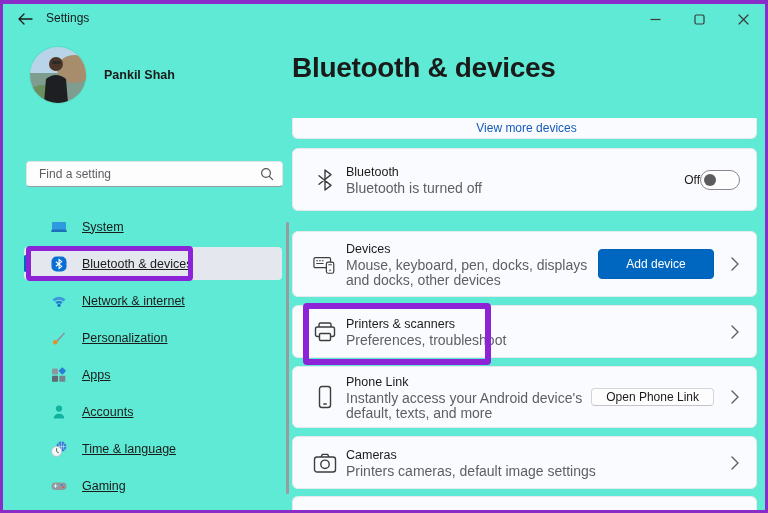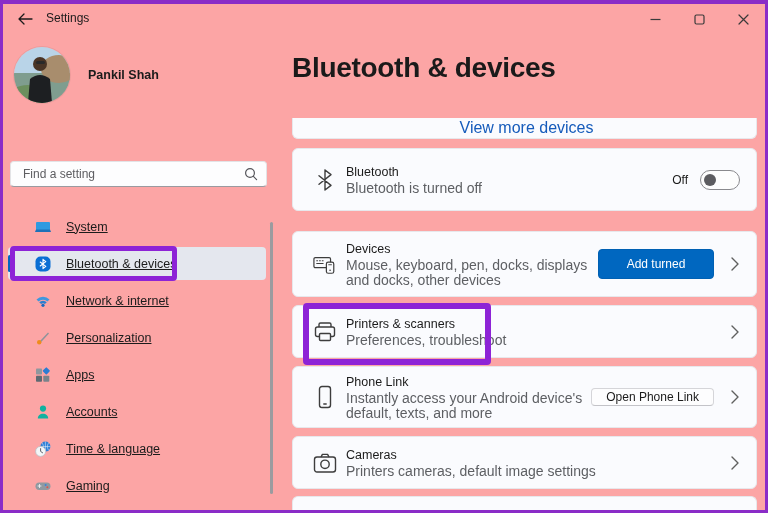--- a/index.html
+++ b/index.html
@@ -4,30 +4,30 @@
 <style>
   html,body{margin:0;padding:0;}
   body{
     width:768px;height:513px;position:relative;overflow:hidden;
     background:#8a2cc7; 
     font-family:"Liberation Sans", sans-serif;
     -webkit-font-smoothing:antialiased;
   }
   .window{
     position:absolute;left:3px;top:4px;right:3px;bottom:3px;
-    background:#fca5a5;overflow:hidden;
+    background:#5eead4;overflow:hidden;
   }
   
   .titlebar{position:absolute;left:0;top:0;right:0;height:30px;}
   .back-btn{position:absolute;left:9px;top:3px;width:26px;height:24px;display:flex;align-items:center;justify-content:center;border-radius:4px;cursor:pointer;}
   .tb-title{position:absolute;left:43px;top:7px;font-size:12px;color:#1b1b1b;}
   .win-controls{position:absolute;right:0;top:0;height:30px;display:flex;}
   .win-btn{width:44px;height:30px;display:flex;align-items:center;justify-content:center;color:#3a3a3a;}
   
-  .sidebar{position:absolute;left:0;top:30px;width:282px;bottom:0;}
+  .sidebar{position:absolute;left:16px;top:30px;width:282px;bottom:0;}
   .profile{position:absolute;left:11px;top:13px;display:flex;align-items:center;}
   .avatar{width:56px;height:56px;border-radius:50%;overflow:hidden;flex:0 0 auto;box-shadow:0 0 0 1px rgba(0,0,0,.06);}
   .profile-name{margin-left:18px;font-size:12.5px;font-weight:bold;color:#1b1b1b;}
   .searchbox{
     position:absolute;left:7px;top:127px;width:257px;height:26px;box-sizing:border-box;
     background:#fdfdfe;border:1px solid #e3e3e6;border-bottom:1px solid #9a9aa0;border-radius:4px;
     display:flex;align-items:center;padding:0 8px 0 10px;
   }
   .searchbox input{
     flex:1;border:none;outline:none;background:transparent;
@@ -47,35 +47,35 @@
   .annot-printers{left:10px;top:-3px;width:188px;height:62px;border-width:6px;}
   
   .main{position:absolute;left:289px;top:28px;right:8px;bottom:0;}
   .page-title{font-size:28px;font-weight:600;color:#1a1a1a;letter-spacing:-0.3px;margin:20px 0 0 0;line-height:32px;}
   .cards{position:absolute;left:0;top:86px;right:0;bottom:0;display:flex;flex-direction:column;}
   .card{
     background:#fafbfe;border:1px solid #e7e8ec;border-radius:6px;box-sizing:border-box;
     display:flex;align-items:center;padding:0 16px 0 20px;position:relative;
   }
   .card-partial-top{height:23px;border-top-left-radius:0;border-top-right-radius:0;border-top:none;justify-content:center;}
-  .view-more{font-size:16px;color:#155bbb;cursor:pointer;}
+  .view-more{font-size:12px;color:#155bbb;cursor:pointer;}
   .card-bluetooth{height:68px;margin-top:9px;}
   .card-devices{height:72px;margin-top:20px;}
   .card-printers{height:57px;margin-top:8px;}
   .card-phone{height:68px;margin-top:8px;}
   .card-cameras{height:57px;margin-top:8px;}
   .card-partial-bottom{margin-top:7px;flex:1;border-bottom:none;border-bottom-left-radius:0;border-bottom-right-radius:0;min-height:14px;}
   .card-icon{width:24px;height:24px;flex:0 0 auto;display:flex;align-items:center;justify-content:center;color:#3d3d3d;}
   .card-text{margin-left:9px;flex:1;min-width:0;}
   .card-title{font-size:12.5px;color:#1b1b1b;line-height:17px;}
   .card-sub{font-size:14px;color:#5d5f63;line-height:15px;}
   .sub-devices{max-width:255px;}
   .sub-phone{max-width:238px;}
   .right-area{display:flex;align-items:center;flex:0 0 auto;}
-  .off-label{font-size:12px;color:#1b1b1b;margin-right:12px;}
+  .off-label{font-size:12px;color:#1b1b1b;}
   .toggle{width:40px;height:20px;border:1px solid #89898d;border-radius:11px;background:#fdfdfd;position:relative;cursor:pointer;box-sizing:border-box;}
   .toggle .knob{position:absolute;left:3px;top:3px;width:12px;height:12px;border-radius:50%;background:#5c5c60;}
   .btn-primary{
     height:30px;min-width:116px;padding:0 18px;box-sizing:border-box;border-radius:4px;
     background:#0067c0;border:1px solid #0060b3;color:#ffffff;font-size:12px;
     display:flex;align-items:center;justify-content:center;cursor:pointer;margin-right:16px;
     font-family:"Liberation Sans",sans-serif;
   }
   .btn-secondary{
     height:15px;padding:8px 14px;box-sizing:border-box;border-radius:4px;
@@ -276,21 +276,21 @@
               <rect x="14.5" y="10" width="8" height="12" rx="2" fill="#fafbfe" stroke="#3d3d3d" stroke-width="1.3"></rect>
               <circle cx="18.5" cy="18.8" r="0.9" fill="#3d3d3d"></circle>
               <path d="M17 12.8h3" stroke="#3d3d3d" stroke-width="1" stroke-linecap="round"></path>
             </svg>
         </span>
         <div class="card-text">
           <div class="card-title">Devices</div>
           <div class="card-sub sub-devices">Mouse, keyboard, pen, docks, displays and docks, other devices</div>
         </div>
         <div class="right-area">
-          <button class="btn-primary">Add turned</button>
+          <button class="btn-primary">Add device</button>
           <span class="chevron">
             <svg width="8" height="14" viewBox="0 0 8 14">
                 <path d="M1 1l6 6-6 6" fill="none" stroke="#5f5f5f" stroke-width="1.4" stroke-linecap="round" stroke-linejoin="round"></path>
               </svg>
           </span>
         </div>
       </div>
 
       <div class="card card-printers">
         <span class="card-icon">

